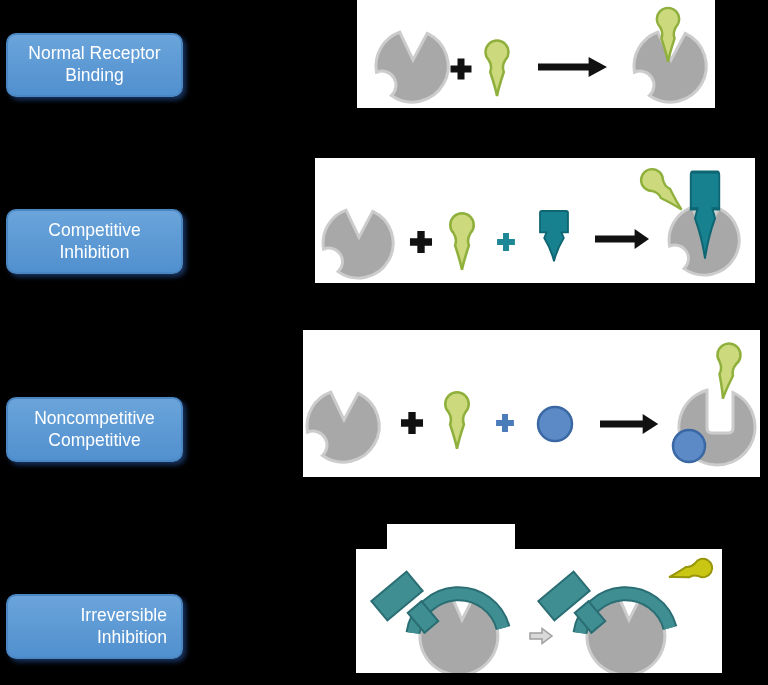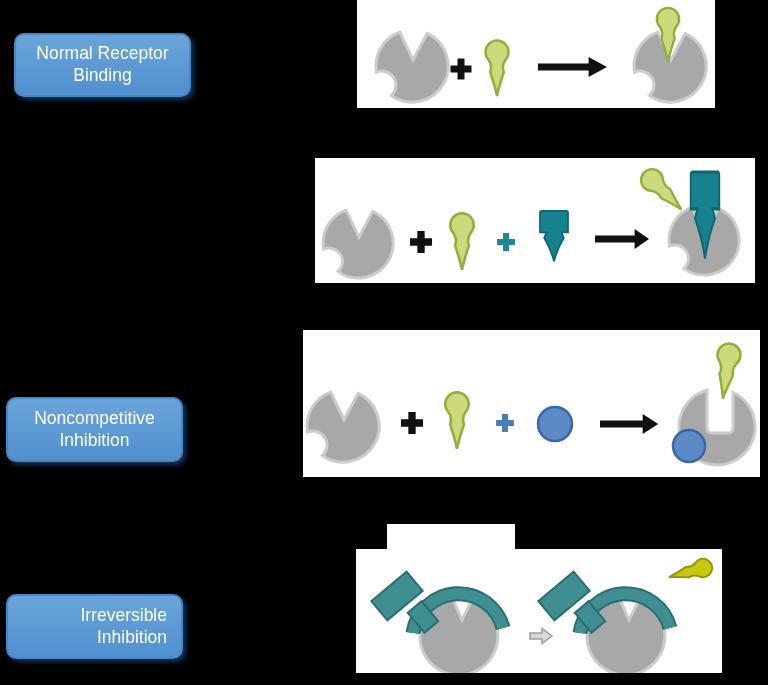--- a/index.html
+++ b/index.html
@@ -10,21 +10,21 @@
   .label-box{
     position:absolute;left:6px;width:177px;
     background:linear-gradient(180deg,var(--label-fill-top,#6aa4da),var(--label-fill-bottom,#5190cf));
     border:2px solid var(--label-border,#4a86c2);
     border-radius:10px;
     box-shadow:3px 3px 5px rgba(25,55,105,.9);
     display:flex;align-items:center;justify-content:center;text-align:center;
     color:var(--label-text,#fff);font-size:17.5px;line-height:1.25;
     padding:4px 14px;box-sizing:border-box;
   }
-  .lb-1{top:33px;height:64px;margin-left:8px;}
+  .lb-1{top:33px;height:64px;}
   .lb-2{top:209px;height:65px;}
   .lb-3{top:397px;height:65px;}
   .lb-4{top:594px;height:65px;text-align:right;}
   .panel{position:absolute;background:var(--panel-bg,#fff);}
   .p1{left:357px;top:0;width:358px;height:108px;}
   .p2{left:315px;top:158px;width:440px;height:125px;}
   .p3{left:303px;top:330px;width:457px;height:147px;}
   .p4-wrap{position:absolute;left:356px;top:524px;width:366px;height:149px;}
   .p4-main{position:absolute;left:0;top:25px;width:366px;height:124px;background:var(--panel-bg,#fff);}
   .p4-tab{position:absolute;left:31px;top:0;width:128px;height:32px;background:var(--panel-bg,#fff);}
@@ -58,22 +58,25 @@
       <path id="shape-inhibitor" d="M -15,2 Q -15,0 -13,0 L 13,0 Q 15,0 15,2 L 15,23 L 8,23 L 10.5,29 C 5,38 2,46 0,54 C -2,46 -5,38 -10.5,29 L -8,23 L -15,23 Z"></path>
       <path id="shape-plus" d="M -3.5,-10.5 H 3.5 V -3.5 H 10.5 V 3.5 H 3.5 V 10.5 H -3.5 V 3.5 H -10.5 V -3.5 H -3.5 Z"></path>
       <path id="shape-arrow" d="M 0,-3.5 H 44 V -10 L 60,0 L 44,10 V 3.5 H 0 Z"></path>
       <path id="shape-hollow-arrow" d="M 0,-3 H 12 V -7.5 L 22,0 L 12,7.5 V 3 H 0 Z"></path>
     </defs>
   </svg>
 
   <div class="label-box lb-1">
     <span>Normal Receptor Binding</span>
   </div>
+  <div class="label-box lb-2">
+    <span>Competitive Inhibition</span>
+  </div>
   <div class="label-box lb-3">
-    <span>Noncompetitive Inhibition</span>
+    <span>Noncompetitive Competitive</span>
   </div>
   <div class="label-box lb-4">
     <span>Irreversible Inhibition</span>
   </div>
 
   <div class="panel p1">
     <svg width="358" height="108" viewBox="0 0 358 108">
       <use href="#shape-receptor" class="receptor" transform="translate(55,66)"></use>
       <use href="#shape-plus" class="plus-black" transform="translate(104,69)"></use>
       <use href="#shape-ligand" class="ligand" transform="translate(140,52)"></use>

